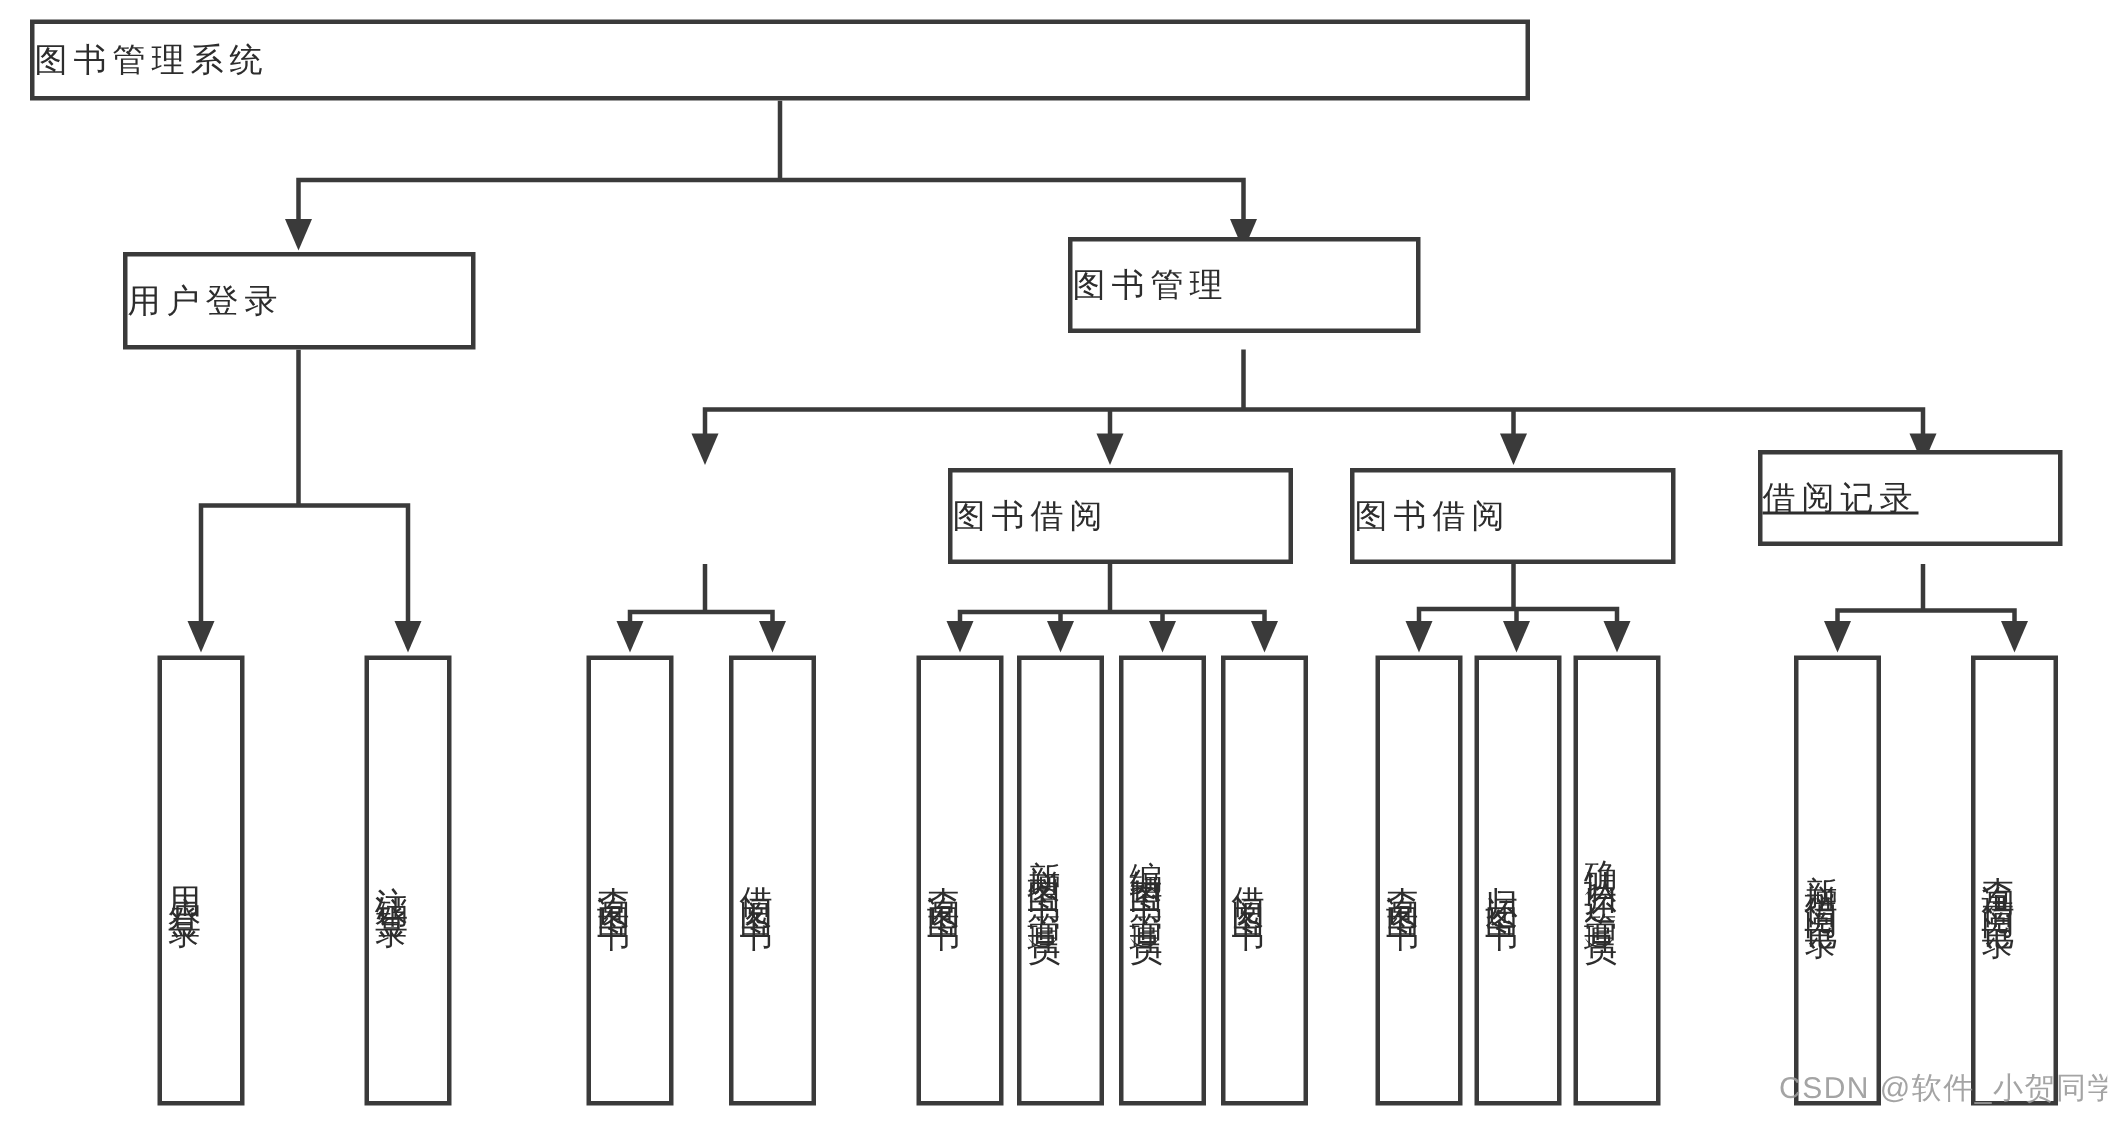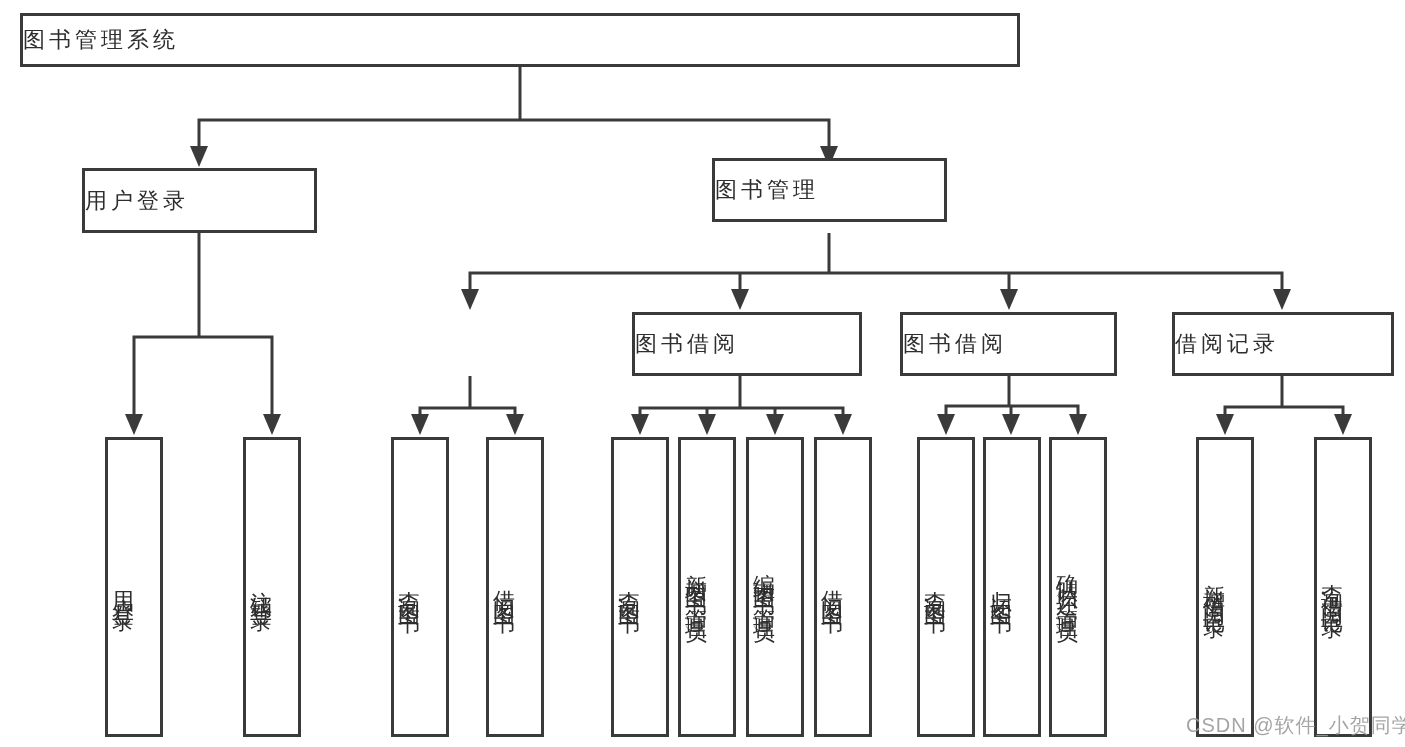--- a/index.html
+++ b/index.html
@@ -107,21 +107,21 @@
   <div class="node" style="left:712px; top:158px; width:235px; height:64px;">
     <span class="hlabel">图书管理</span>
   </div>
 
   <div class="node" style="left:632px; top:312px; width:230px; height:64px;">
     <span class="hlabel">图书借阅</span>
   </div>
   <div class="node" style="left:900px; top:312px; width:217px; height:64px;">
     <span class="hlabel">图书借阅</span>
   </div>
-  <div class="node" style="left:1172px; top:312px; width:222px; height:64px;">
+  <div class="node" style="left:1172px; top:300px; width:203px; height:64px;text-decoration:underline;">
     <span class="hlabel">借阅记录</span>
   </div>
 
   <div class="node" style="left:105px; top:437px; width:58px; height:300px;">
     <span class="vlabel">用户登录</span>
   </div>
   <div class="node" style="left:243px; top:437px; width:58px; height:300px;">
     <span class="vlabel">注销登录</span>
   </div>
 

